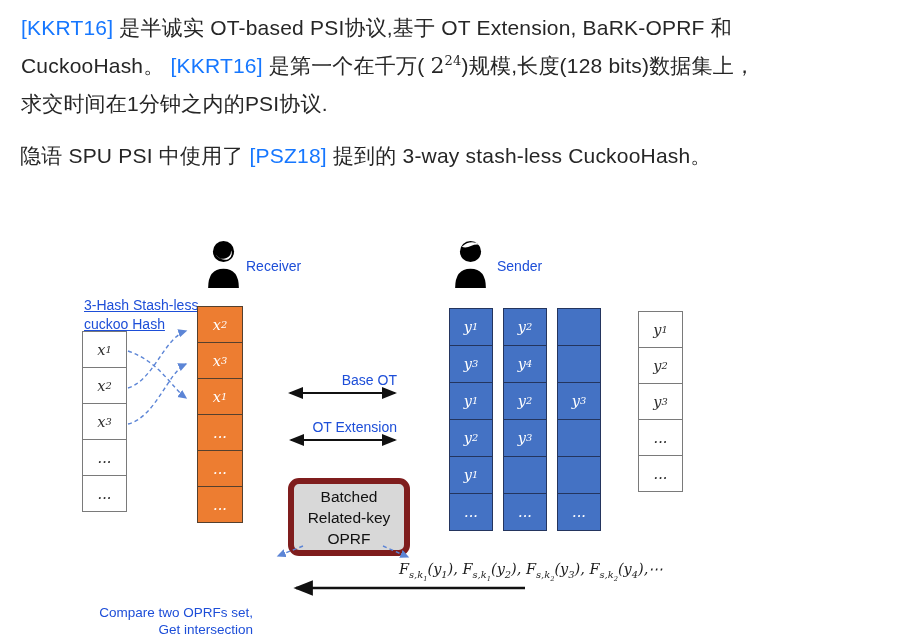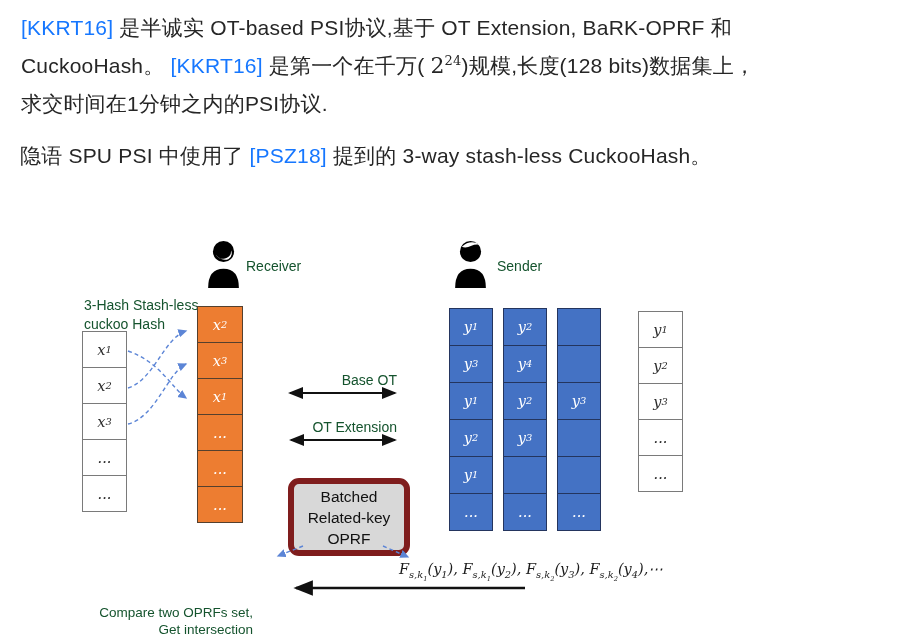--- a/index.html
+++ b/index.html
@@ -2,21 +2,21 @@
 <html><head>
 <meta charset="utf-8">
 <style>
   html,body{margin:0;padding:0;background:#fff;}
   .canvas{position:relative;width:906px;height:636px;background:#ffffff;overflow:hidden;
           font-family:"Liberation Sans","DejaVu Sans",sans-serif;color:#262626;}
   .para{position:absolute;font-size:21px;line-height:38px;color:#262626;letter-spacing:0.2px;}
   .doc-link{color:#1677ff;text-decoration:none;}
   .math-inline{font-family:"DejaVu Serif","Liberation Serif",serif;font-size:22px;}
   .math-sup{font-family:"DejaVu Serif","Liberation Serif",serif;font-size:13px;}
-  .diagram-label{position:absolute;font-size:14px;color:#14532d;}
+  .diagram-label{position:absolute;font-size:14px;color:#1d4ed8;}
   .col{position:absolute;}
   .cell{width:45px;height:37px;margin-top:-1px;display:flex;align-items:center;justify-content:center;
         box-sizing:border-box;border:1px solid #7a7a7a;background:#fff;
         font-family:"DejaVu Serif","Liberation Serif",serif;font-style:italic;font-size:14.5px;color:#2b2b2b;}
   .orange-cell{background:#ED7D31;border-color:#54402e;color:#ffffff;width:46px;}
   .blue-cell{background:#4472C4;border-color:#24355e;color:#ffffff;width:44px;height:38px;}
   .white-cell{background:#ffffff;}
   sub{font-size:0.68em;line-height:0;}
   sup{line-height:0;}
   .oprf-box{position:absolute;left:288px;top:478px;width:110px;height:66px;background:#d8d8d8;
@@ -50,21 +50,21 @@
   </svg>
   <div class="diagram-label" style="left:246px;top:258px;">Receiver</div>
 
   <svg class="person" style="left:453px;top:240px;" width="35" height="48" viewBox="0 0 36 50">
     <circle cx="18" cy="12" r="11" fill="#000"></circle>
     <path d="M9,7 q9,-8 19,-2 q-5,-1 -9,1 q-6,3 -10,1" fill="#fff"></path>
     <path d="M2,50 q0,-20 16,-20 q16,0 16,20 z" fill="#000"></path>
   </svg>
   <div class="diagram-label" style="left:497px;top:258px;">Sender</div>
 
-  <div class="diagram-label" style="left:84px;top:296px;line-height:19px;">
+  <div class="diagram-label" style="left:84px;top:296px;line-height:19px;text-decoration:underline;">
     <div>3-Hash Stash-less</div>
     <div>cuckoo Hash</div>
   </div>
 
   <div class="col" style="left:82px;top:332px;">
       <div class="cell white-cell">x<sub>1</sub></div>
       <div class="cell white-cell">x<sub>2</sub></div>
       <div class="cell white-cell">x<sub>3</sub></div>
       <div class="cell white-cell">...</div>
       <div class="cell white-cell">...</div>

